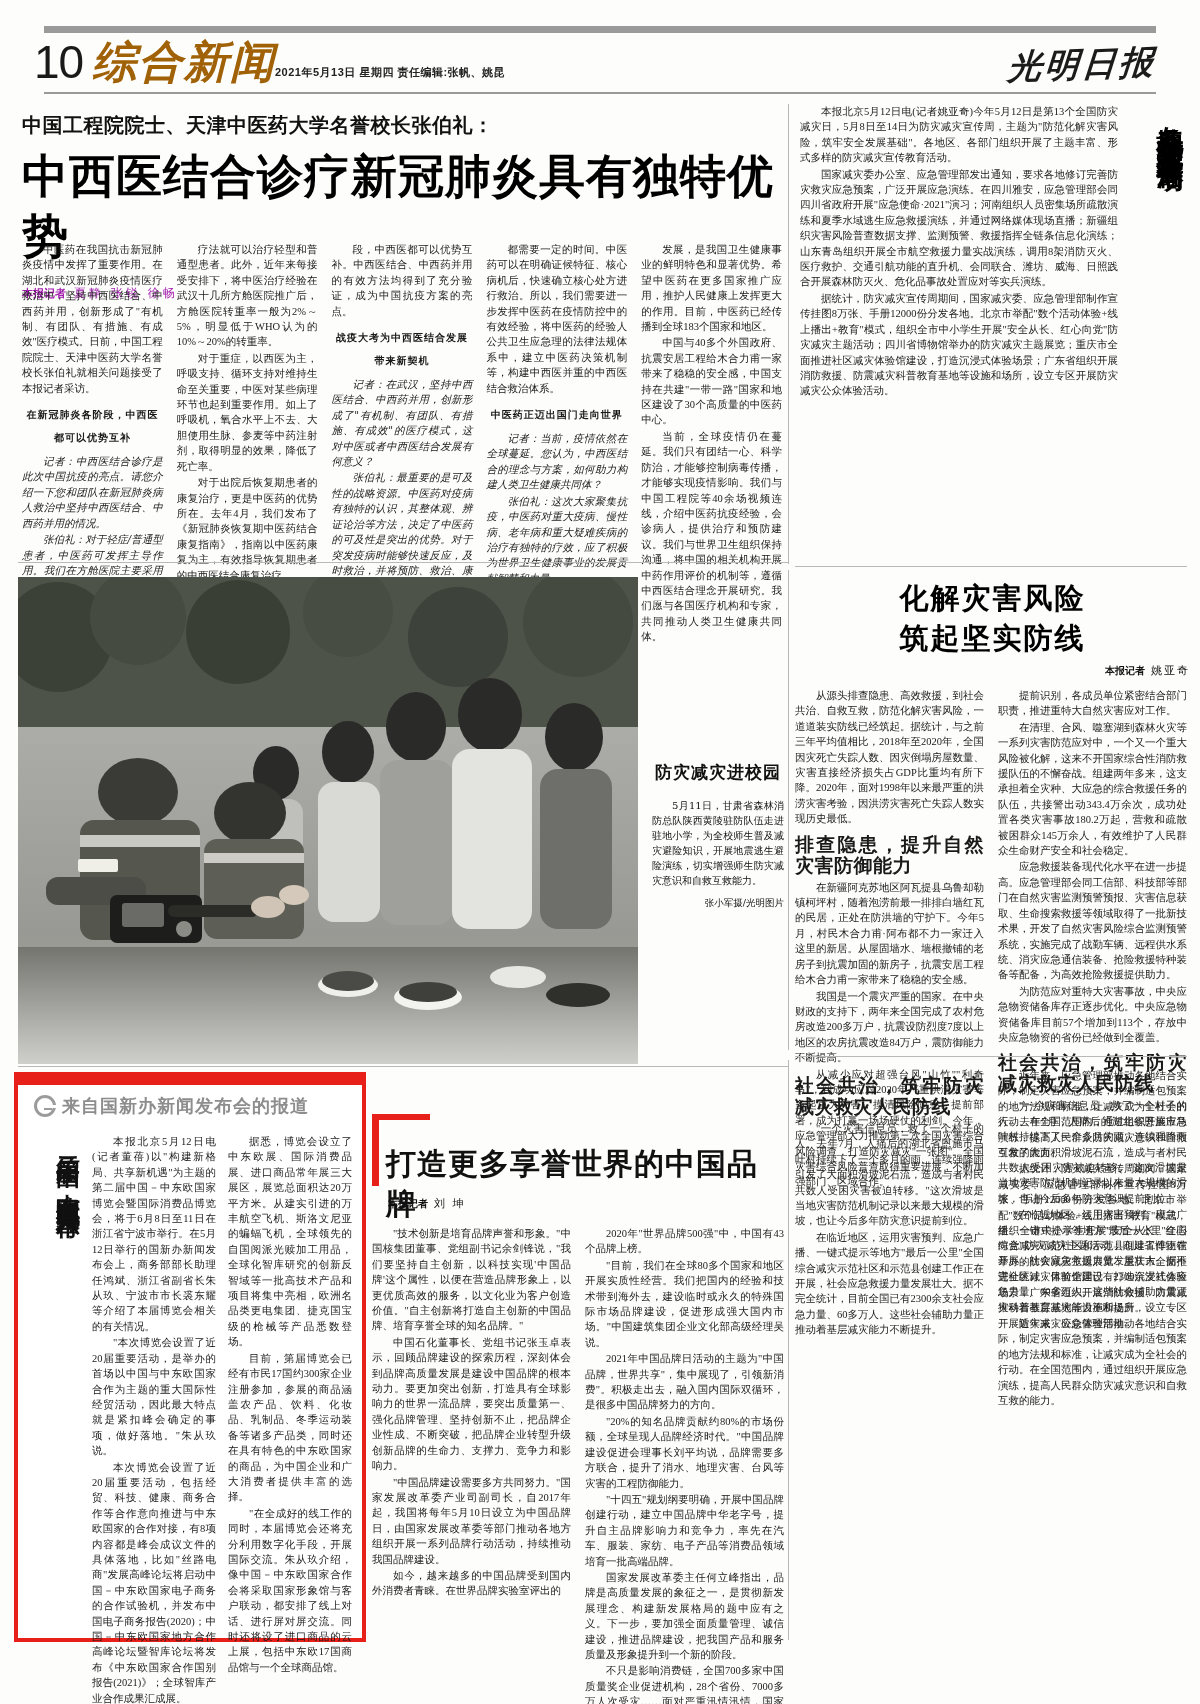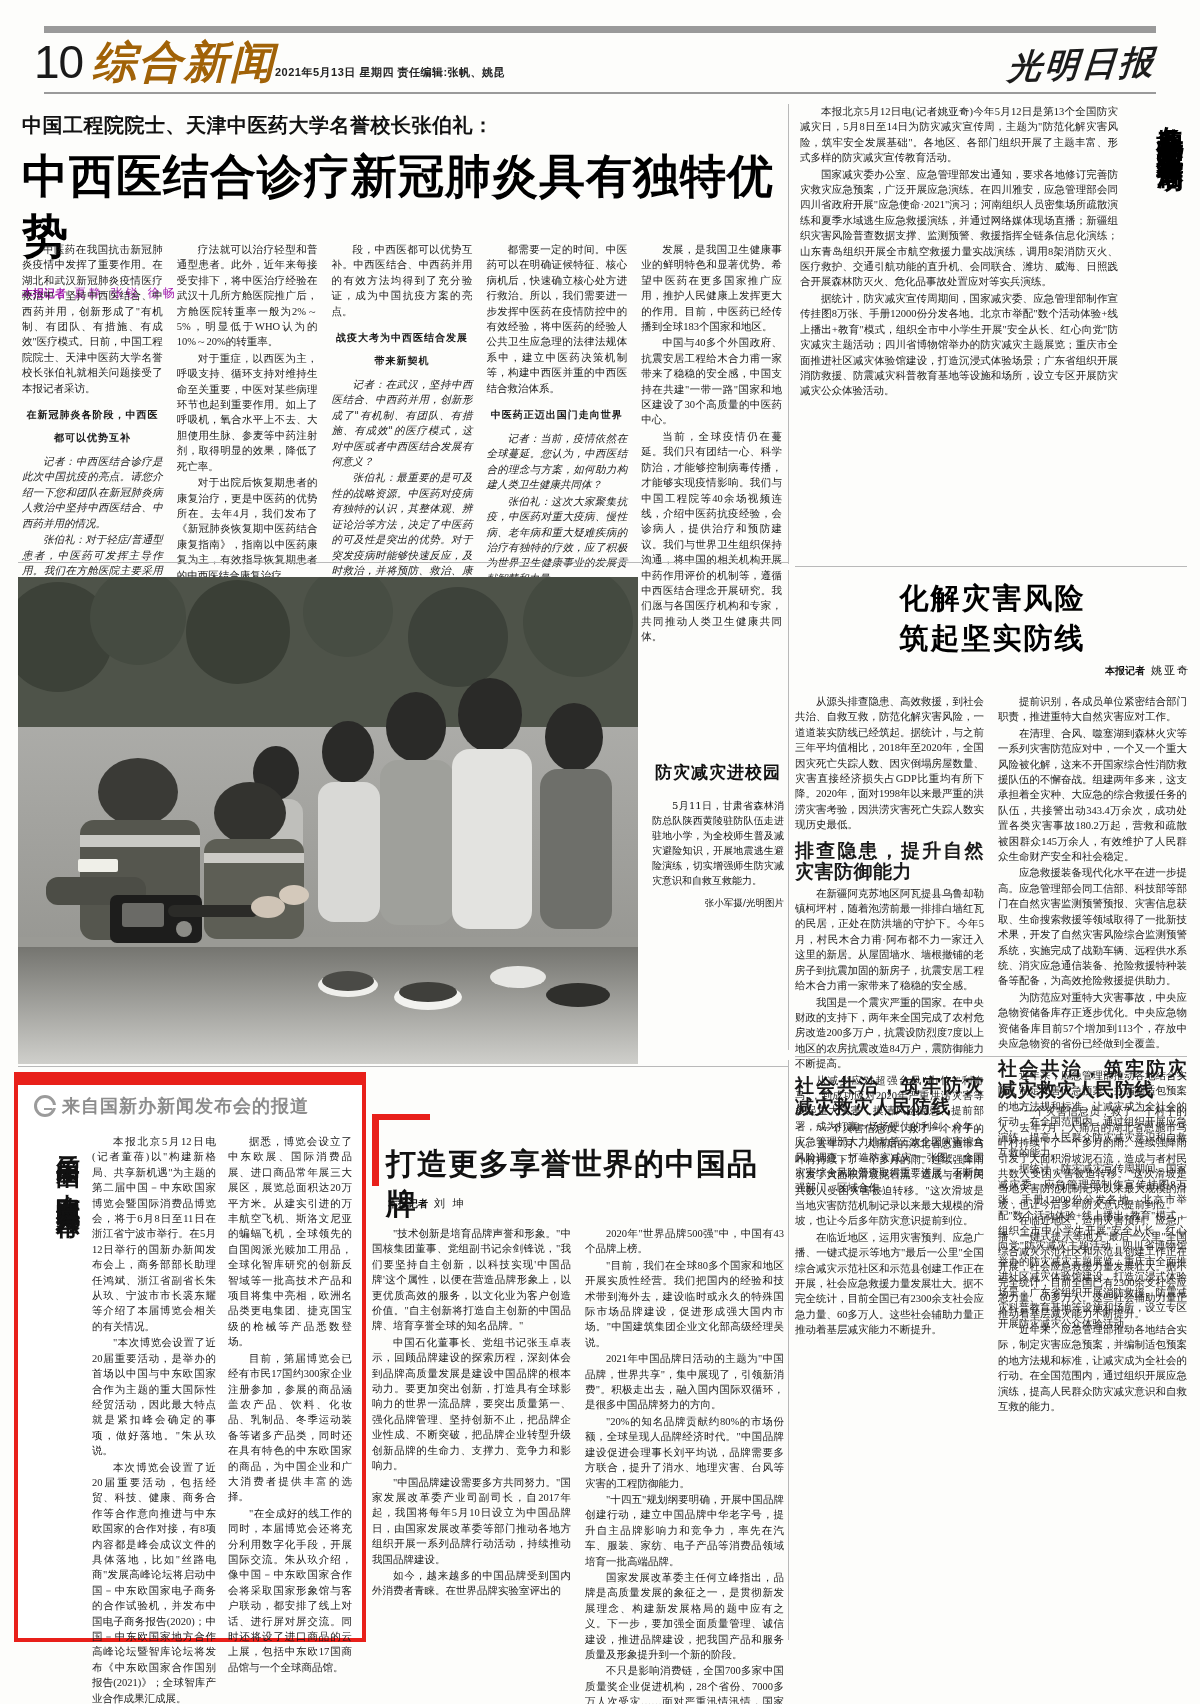--- a/index.html
+++ b/index.html
@@ -235,21 +235,21 @@
   </div>
 
   <div class="hrule" style="left:795px;top:566px;width:392px;"></div>
 
   <div class="rmid">
     <div class="headline-2">化解灾害风险</div>
     <div class="headline-2">筑起坚实防线</div>
     <div class="byline2">
       <b>本报记者</b><span>姚亚奇</span>
     </div>
-    <div class="colwrap" style="position:relative;left:0;top:14px;width:392px;gap:14px;">
+    <div class="colwrap" style="position:relative;left:0;top:8px;width:392px;gap:14px;">
       <div class="col" style="width:189px;">
         <p>从源头排查隐患、高效救援，到社会共治、自救互救，防范化解灾害风险，一道道装实防线已经筑起。据统计，与之前三年平均值相比，2018年至2020年，全国因灾死亡失踪人数、因灾倒塌房屋数量、灾害直接经济损失占GDP比重均有所下降。2020年，面对1998年以来最严重的洪涝灾害考验，因洪涝灾害死亡失踪人数实现历史最低。</p>
         <div class="subhead-l">排查隐患，提升自然灾害防御能力</div>
         <p>在新疆阿克苏地区阿瓦提县乌鲁却勒镇柯坪村，随着泡涝前最一排排白墙红瓦的民居，正处在防洪墙的守护下。今年5月，村民木合力甫·阿布都不力一家迁入这里的新居。从屋固墙水、墙根撤铺的老房子到抗震加固的新房子，抗震安居工程给木合力甫一家带来了稳稳的安全感。</p>
         <p>我国是一个震灾严重的国家。在中央财政的支持下，两年来全国完成了农村危房改造200多万户，抗震设防烈度7度以上地区的农房抗震改造84万户，震防御能力不断提高。</p>
         <p>从减少应对超强台风"山竹""利奇马"，到成功应对2020年严重洪涝灾害等多起重大灾害，摸清风险隐患、提前部署，成为打赢一场场硬仗的利剑。今年，应急管理部大力推动第三次全国灾害综合风险调查，打造防灾减灾"一张图"。全国灾害综合风险普查取得重要进展，不断加强部门、区域合作。</p>
       </div>
       <div class="col" style="width:189px;">
         <p>提前识别，各成员单位紧密结合部门职责，推进重特大自然灾害应对工作。</p>
         <p>在清理、合风、噬塞湖到森林火灾等一系列灾害防范应对中，一个又一个重大风险被化解，这来不开国家综合性消防救援队伍的不懈奋战。组建两年多来，这支承担着全灾种、大应急的综合救援任务的队伍，共接警出动343.4万余次，成功处置各类灾害事故180.2万起，营救和疏散被困群众145万余人，有效维护了人民群众生命财产安全和社会稳定。</p>

